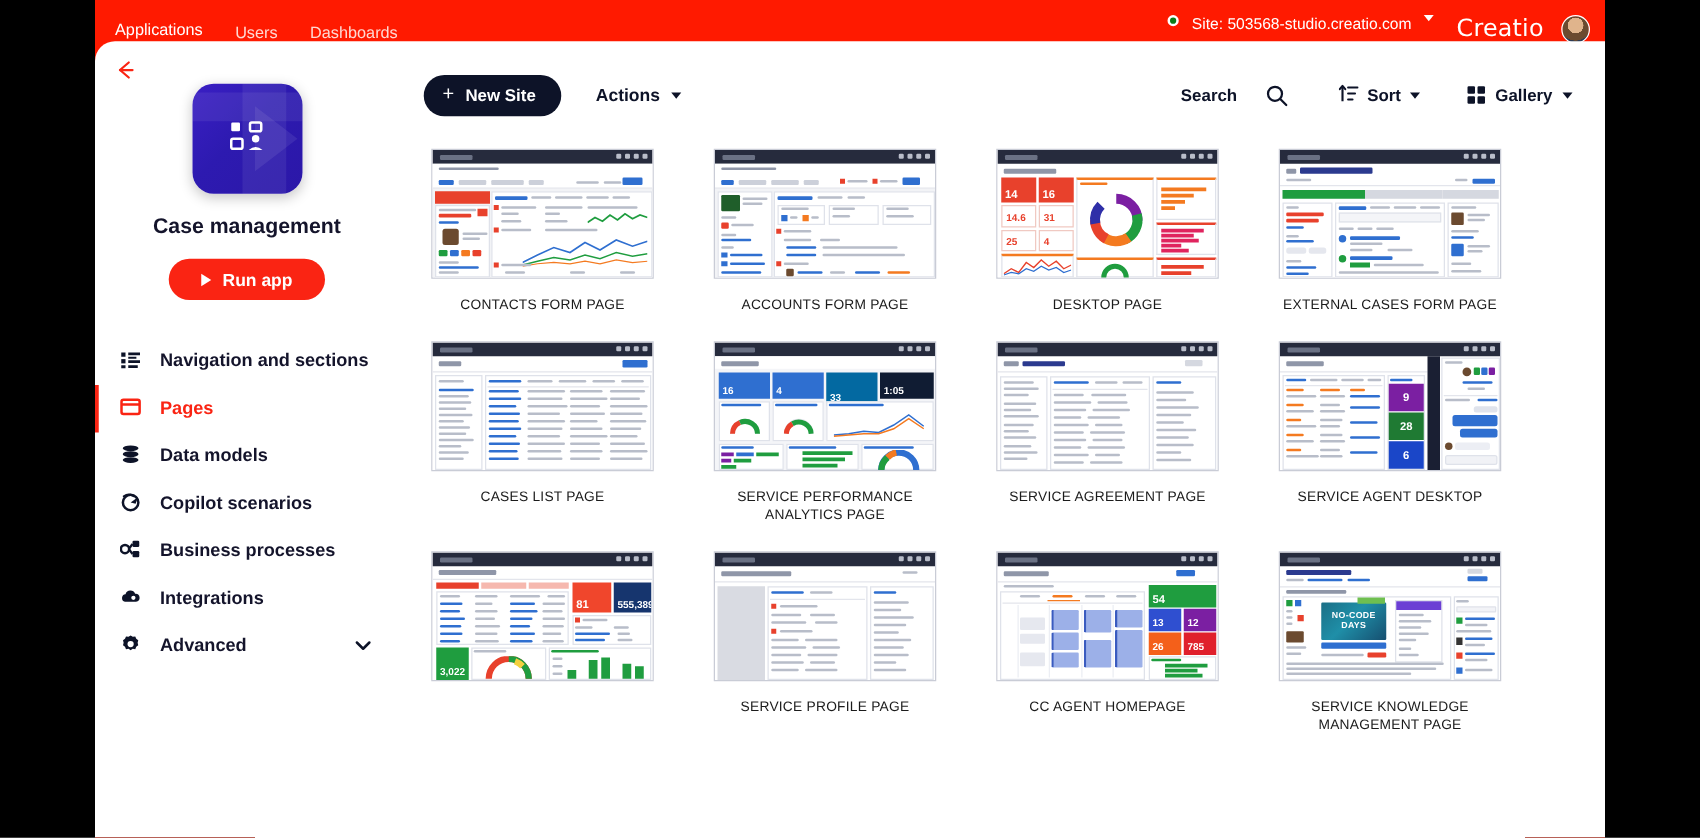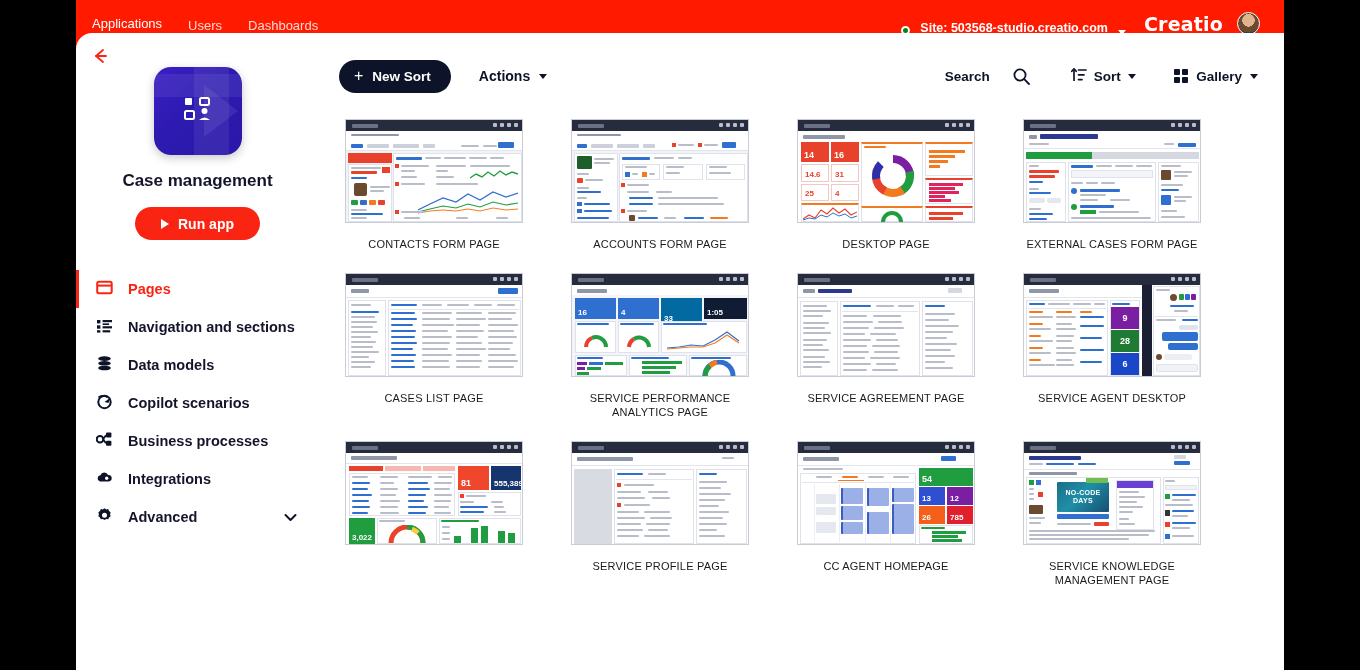--- a/index.html
+++ b/index.html
@@ -18,22 +18,22 @@
     position: relative; height: 49px; width: 100%;
     background: #ff1a00; display: flex; align-items: center;
   }
   .topnav { display: flex; align-items: flex-end; height: 33px; padding-left: 16px; gap: 26px; }
   .topnav-item {
     color: #ffd9d2; font-size: 13px; line-height: 14px;
     padding-bottom: 8px; cursor: pointer; white-space: nowrap;
   }
   .topnav-item.active { color: #ffffff; border-bottom: 2px solid #ffffff; }
   .topright {
-    margin-left: auto; display: flex; align-items: flex-end;
-    gap: 10px; padding-right: 24px; padding-bottom: 3px; font-weight: bold;
+    margin-left: auto; display: flex; align-items: flex-start;
+    gap: 10px; padding-right: 12px; padding-bottom: 3px;
   }
   .site-dot { width: 9px; height: 9px; border-radius: 50%; border: 2px solid #ffffff; background: #0c7d18; }
   .site-label { color: #ffffff; font-size: 12.5px; white-space: nowrap; }
   .caret-w { width: 0; height: 0; border-left: 4px solid transparent; border-right: 4px solid transparent; border-top: 5px solid #ffffff; }
   .brand { color: #fff; font-size: 19px; letter-spacing: .2px; margin-left: 8px; font-family: "DejaVu Sans", sans-serif; }
   .avatar {
     width: 23px; height: 23px; border-radius: 50%;
     background: radial-gradient(circle at 50% 35%, #e0b48c 0 36%, #6b4a2f 37% 70%, #2d3c55 71% 100%);
     border: 1px solid #ffffff; margin-left: 4px;
   }
@@ -195,45 +195,45 @@
 
       <div class="runapp-wrap">
         <button class="runapp">
           <span class="play"></span>
           <span>Run app</span>
         </button>
       </div>
 
       <div class="navlist">
 
-        <div class="navitem active">
-          <span>
-            <svg width="17" height="17" viewBox="0 0 17 17">
-              <rect x="1.2" y="2.8" width="14.5" height="11.4" rx="1.6" fill="none" stroke="#fa2413" stroke-width="2"></rect>
-              <line x1="1.2" y1="6.6" x2="15.7" y2="6.6" stroke="#fa2413" stroke-width="2"></line>
-            </svg>
-          </span>
-          <span>Pages</span>
-        </div>
-
         <div class="navitem">
           <span>
             <svg width="17" height="17" viewBox="0 0 17 17">
               <rect x="1" y="3" width="3.4" height="3.4" fill="#0d1328"></rect>
               <rect x="1" y="8.3" width="3.4" height="3.4" fill="#0d1328"></rect>
               <rect x="6.6" y="3" width="9.4" height="2.2" fill="#0d1328"></rect>
               <rect x="6.6" y="6.4" width="6.5" height="1.6" fill="#0d1328"></rect>
               <rect x="6.6" y="9.2" width="9.4" height="2.2" fill="#0d1328"></rect>
               <rect x="1" y="13.2" width="3.4" height="2.4" fill="#0d1328"></rect>
               <rect x="6.6" y="13.2" width="7.6" height="2.2" fill="#0d1328"></rect>
             </svg>
           </span>
           <span>Navigation and sections</span>
         </div>
 
+        <div class="navitem active">
+          <span>
+            <svg width="17" height="17" viewBox="0 0 17 17">
+              <rect x="1.2" y="2.8" width="14.5" height="11.4" rx="1.6" fill="none" stroke="#fa2413" stroke-width="2"></rect>
+              <line x1="1.2" y1="6.6" x2="15.7" y2="6.6" stroke="#fa2413" stroke-width="2"></line>
+            </svg>
+          </span>
+          <span>Pages</span>
+        </div>
+
         <div class="navitem">
           <span>
             <svg width="17" height="17" viewBox="0 0 17 17">
               <ellipse cx="8.5" cy="3.6" rx="6.3" ry="2.3" fill="#0d1328"></ellipse>
               <ellipse cx="8.5" cy="8.3" rx="6.3" ry="2.3" fill="#0d1328"></ellipse>
               <ellipse cx="8.5" cy="13" rx="6.3" ry="2.3" fill="#0d1328"></ellipse>
             </svg>
           </span>
           <span>Data models</span>
         </div>
@@ -288,21 +288,21 @@
         </div>
 
       </div>
     </div>
 
     <div class="main">
 
       <div class="toolbar">
         <button class="newpage">
           <span class="plus">+</span>
-          <span>New Sort</span>
+          <span>New Site</span>
         </button>
         <div class="actions">
           <span>Actions</span>
           <span class="caret-d"></span>
         </div>
 
         <div class="tools-right">
           <span class="search-label">Search</span>
           <span class="search-btn">
             <svg width="19" height="19" viewBox="0 0 19 19">

